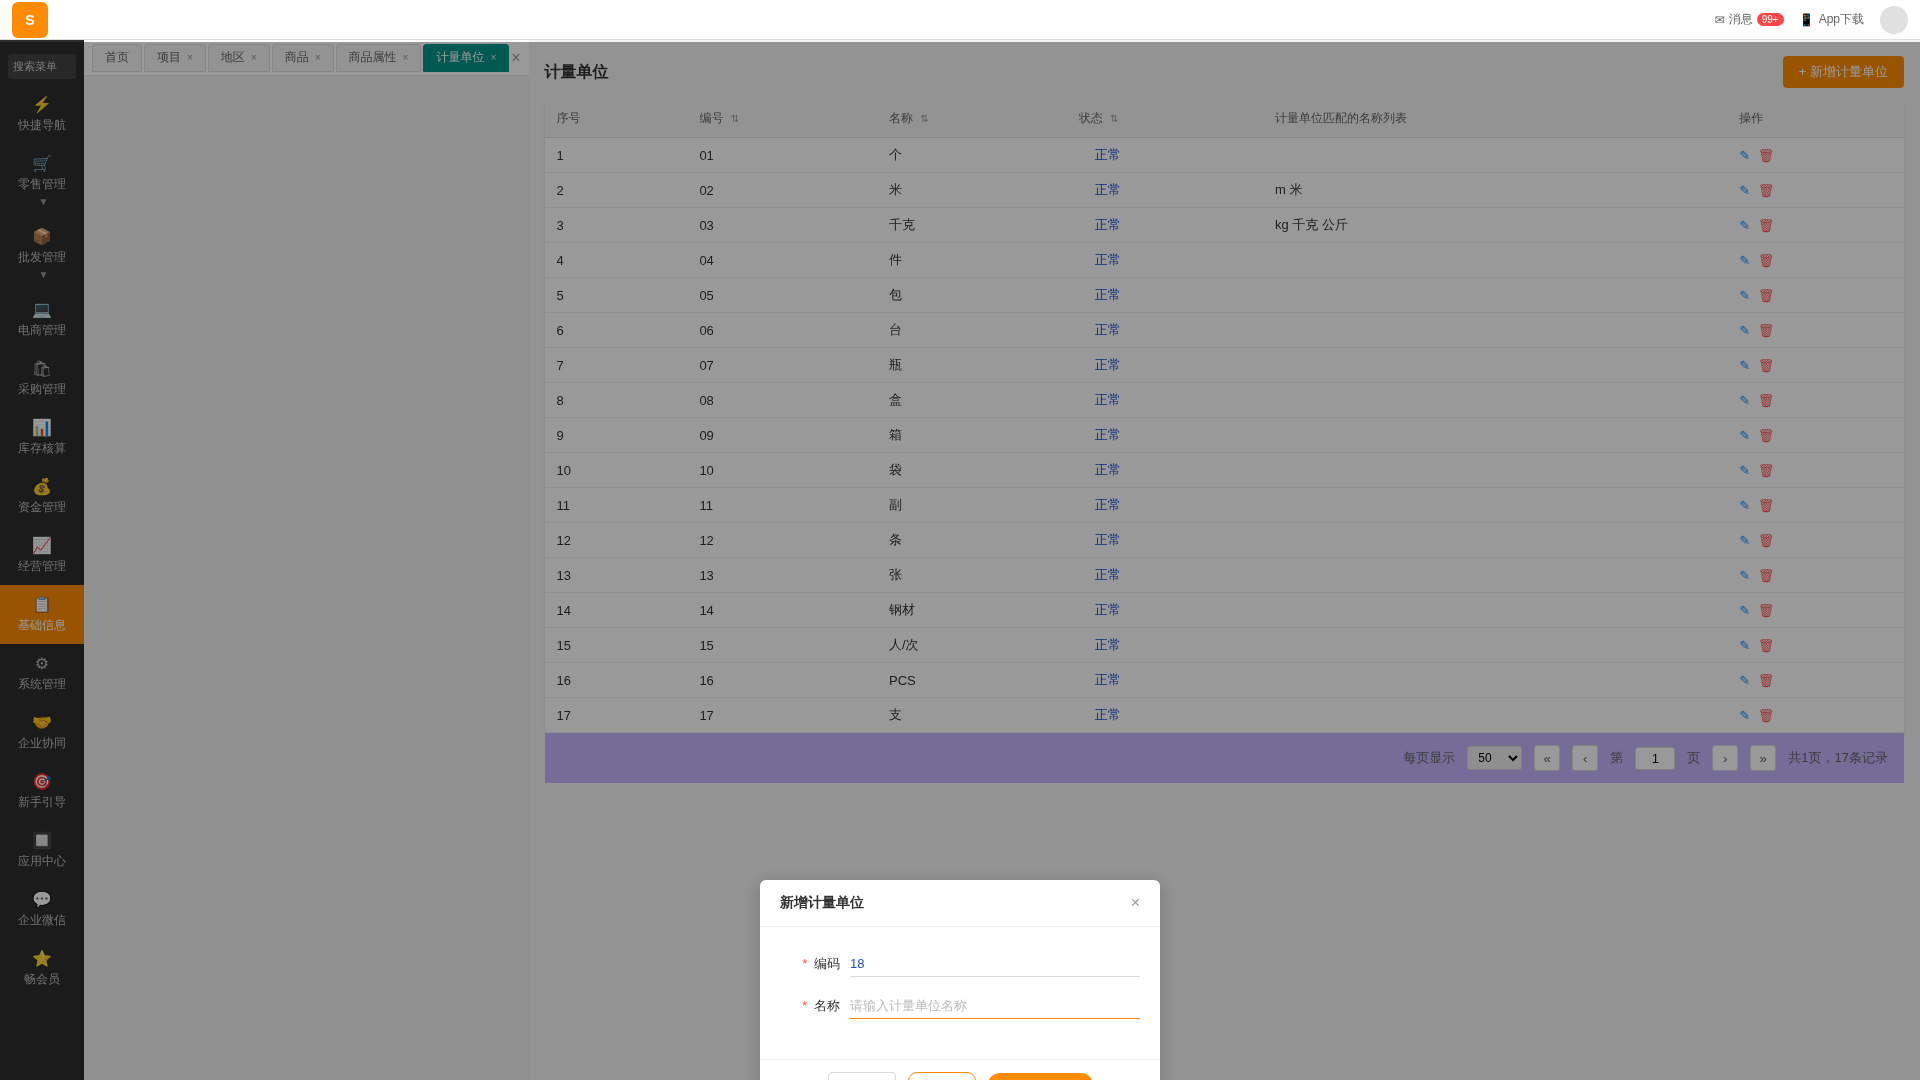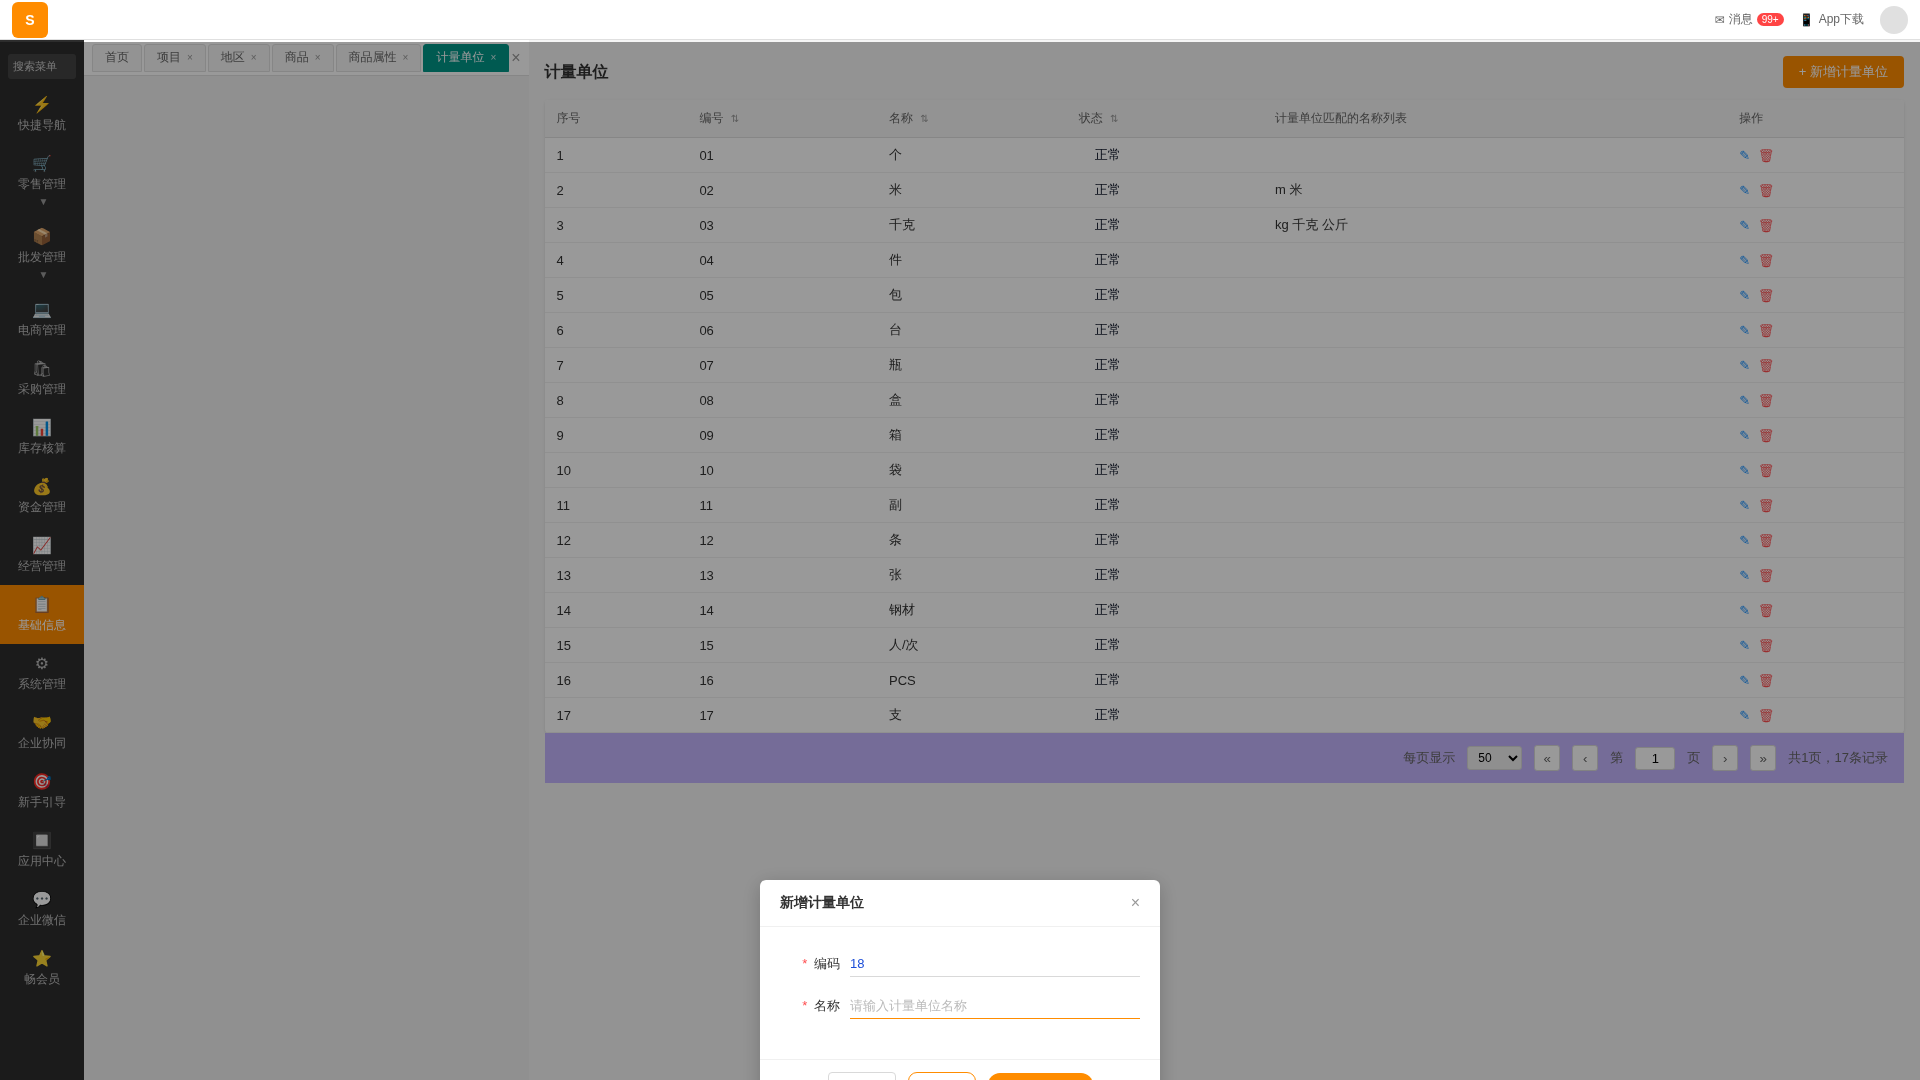--- a/index.html
+++ b/index.html
@@ -43,21 +43,21 @@
     .page-title { font-size: 16px; font-weight: bold; color: #333; }
     .add-btn { background: #ff8c00; color: white; border: none; padding: 7px 16px; border-radius: 4px; cursor: pointer; font-size: 13px; }
 
     
     .table-container { background: white; border-radius: 4px; overflow: hidden; box-shadow: 0 1px 3px rgba(0,0,0,0.1); }
     table { width: 100%; border-collapse: collapse; }
     thead tr { background: #f5f5f5; }
     th { padding: 10px 12px; text-align: left; font-size: 12px; color: #666; font-weight: normal; border-bottom: 1px solid #e0e0e0; white-space: nowrap; }
     td { padding: 8px 12px; border-bottom: 1px solid #f0f0f0; font-size: 13px; }
     .sort-icon { display: inline-block; margin-left: 4px; color: #999; font-size: 10px; }
-    .status-normal { color: #0f172a; margin-left: 16px; }
+    .status-normal { color: #1d4ed8; margin-left: 16px; }
     .action-btns { display: flex; gap: 8px; }
     .edit-icon { color: #1890ff; cursor: pointer; }
     .del-icon { color: #ff4d4f; cursor: pointer; }
 
     
     .pagination { display: flex; align-items: center; justify-content: flex-end; padding: 12px 16px; background: #c4b5fd; gap: 12px; font-size: 13px; color: #666; }
     .page-size-select { border: 1px solid #d9d9d9; border-radius: 3px; padding: 3px 6px; font-size: 12px; }
     .page-btn { width: 26px; height: 26px; border: 1px solid #d9d9d9; border-radius: 3px; background: white; cursor: pointer; display: flex; align-items: center; justify-content: center; color: #666; }
     .page-input { width: 40px; border: 1px solid #d9d9d9; border-radius: 3px; padding: 3px; text-align: center; font-size: 13px; }
 

